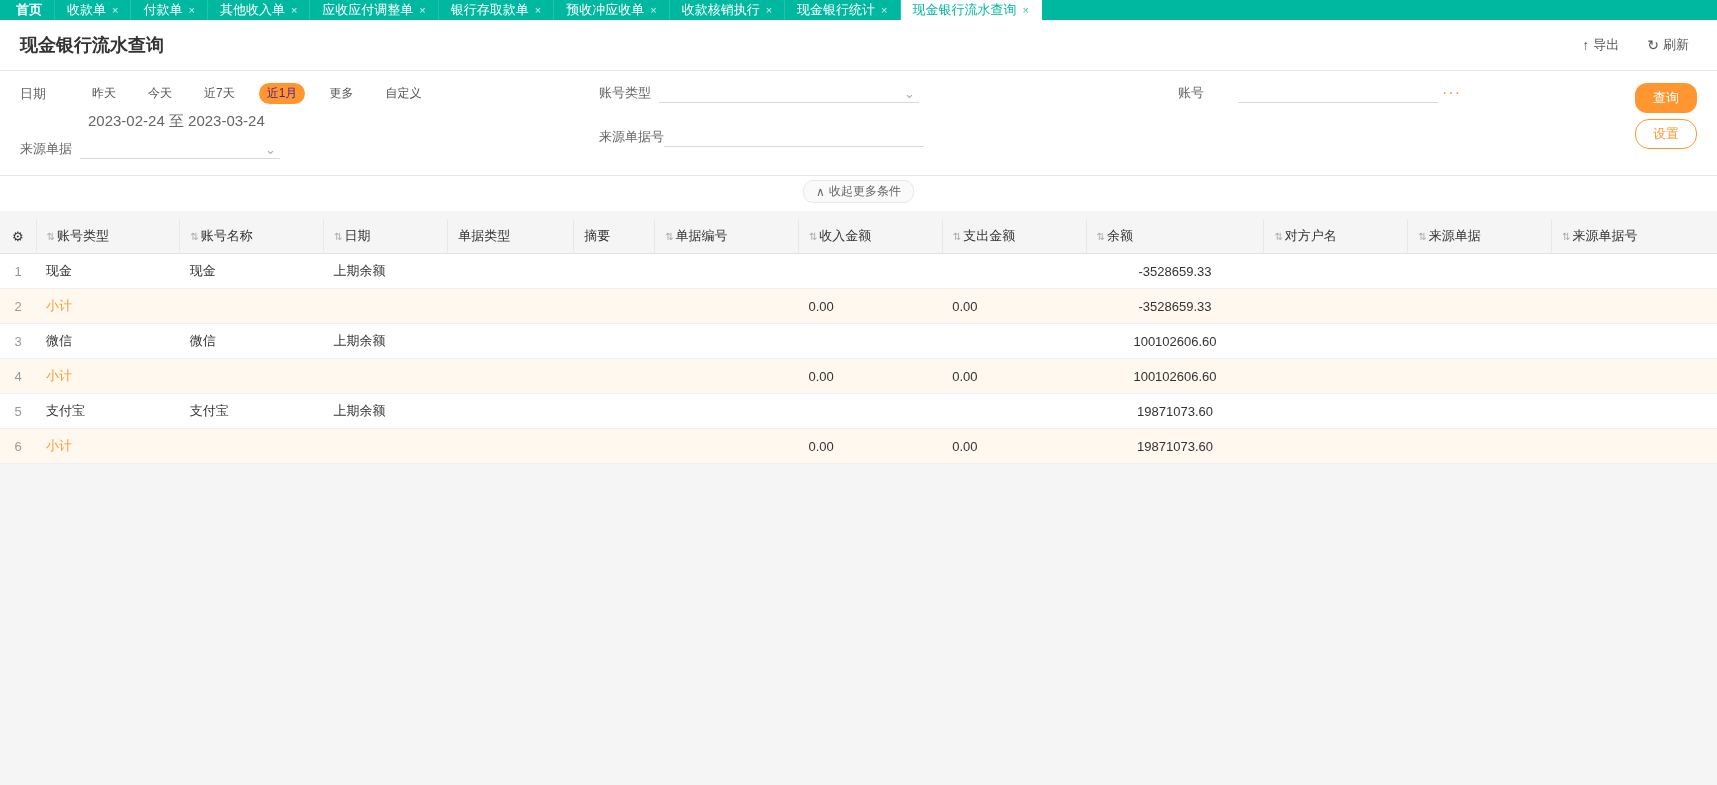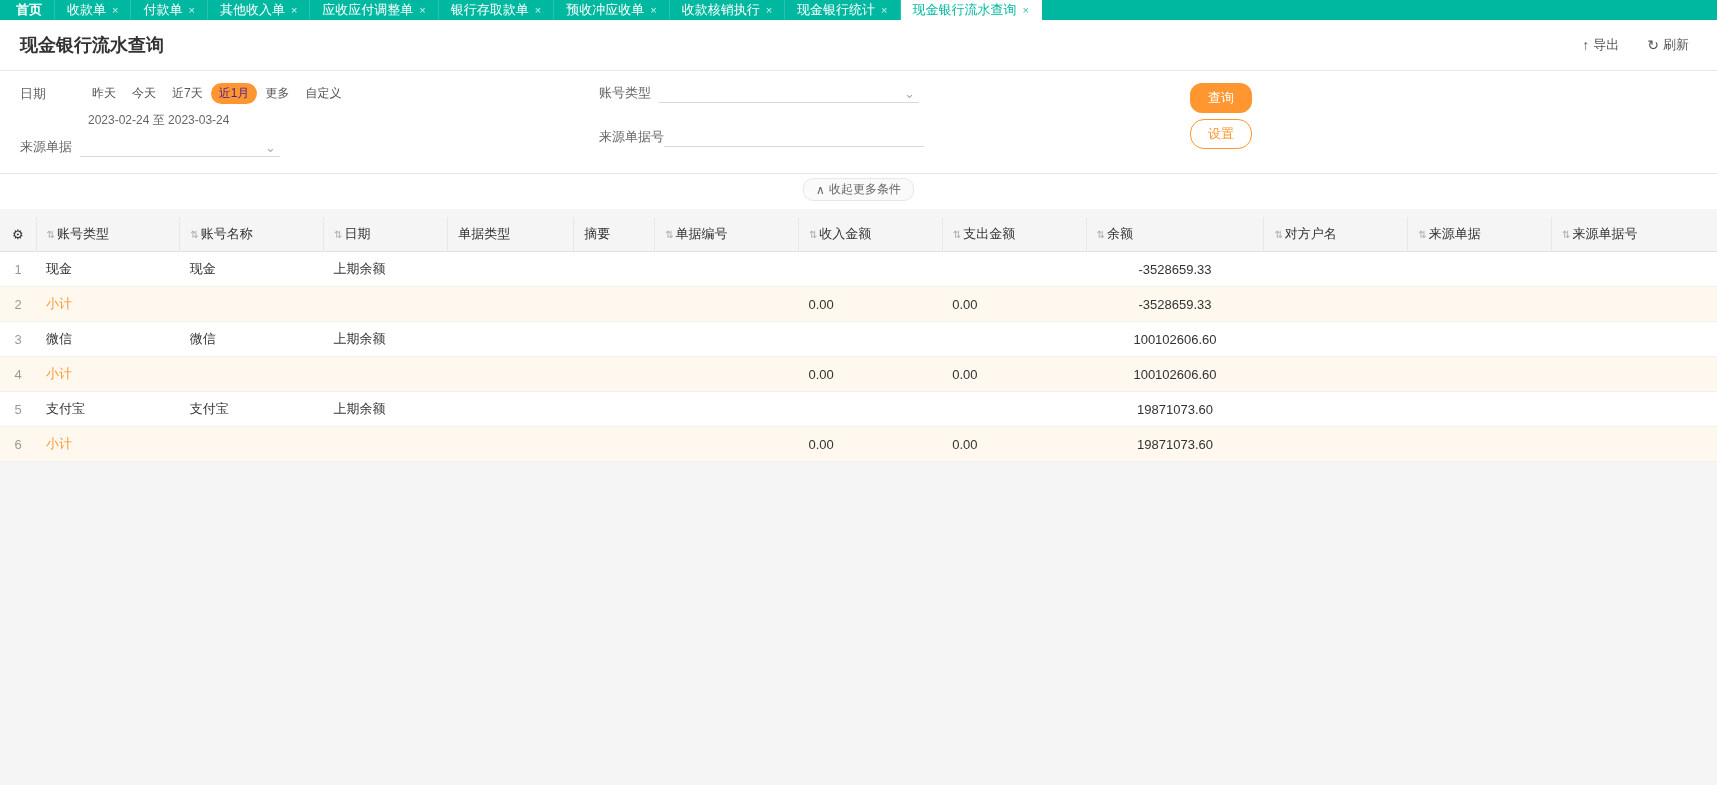--- a/index.html
+++ b/index.html
@@ -80,39 +80,39 @@
     }
     .filter-label {
       color: #666;
       min-width: 60px;
       font-size: 13px;
       white-space: nowrap;
     }
     .date-options {
       display: flex;
       align-items: center;
-      gap: 0;
+      gap: 16px;
       margin-left: 4px;
     }
     .date-btn {
       padding: 2px 8px;
       border-radius: 12px;
       font-size: 12px;
       cursor: pointer;
       color: #555;
       border: none;
       background: transparent;
     }
     .date-btn.active {
       background: #ff9630;
       color: #4c1d95;
       border-radius: 12px;
     }
     .date-range {
-      font-size: 12px;
+      font-size: 15px;
       color: #666;
       margin-left: 8px;
     }
     .filter-select {
       border: none;
       border-bottom: 1px solid #d9d9d9;
       padding: 2px 24px 2px 4px;
       font-size: 13px;
       color: #333;
       background: transparent;
@@ -358,20 +358,27 @@
           </select>
         </div>
       </div>
       <div class="filter-row" style="margin-top:24px;">
         <span class="filter-label">来源单据号</span>
         <input class="filter-input" type="text" style="min-width: 260px;">
       </div>
     </div>
 
     <div style="flex:1; margin-left:60px; display:flex; align-items:flex-start; gap:0;">
+      <div style="flex:1;">
+        <div class="filter-row">
+          <span class="filter-label">账号</span>
+          <input class="filter-input" type="text" style="min-width: 200px;">
+          <span class="dots-btn">···</span>
+        </div>
+      </div>
       <div class="right-btns">
         <button class="btn-query">查询</button>
         <button class="btn-settings">设置</button>
       </div>
     </div>
   </div>
 </div>
 
 <div class="collapse-bar">
   <div class="collapse-btn">

